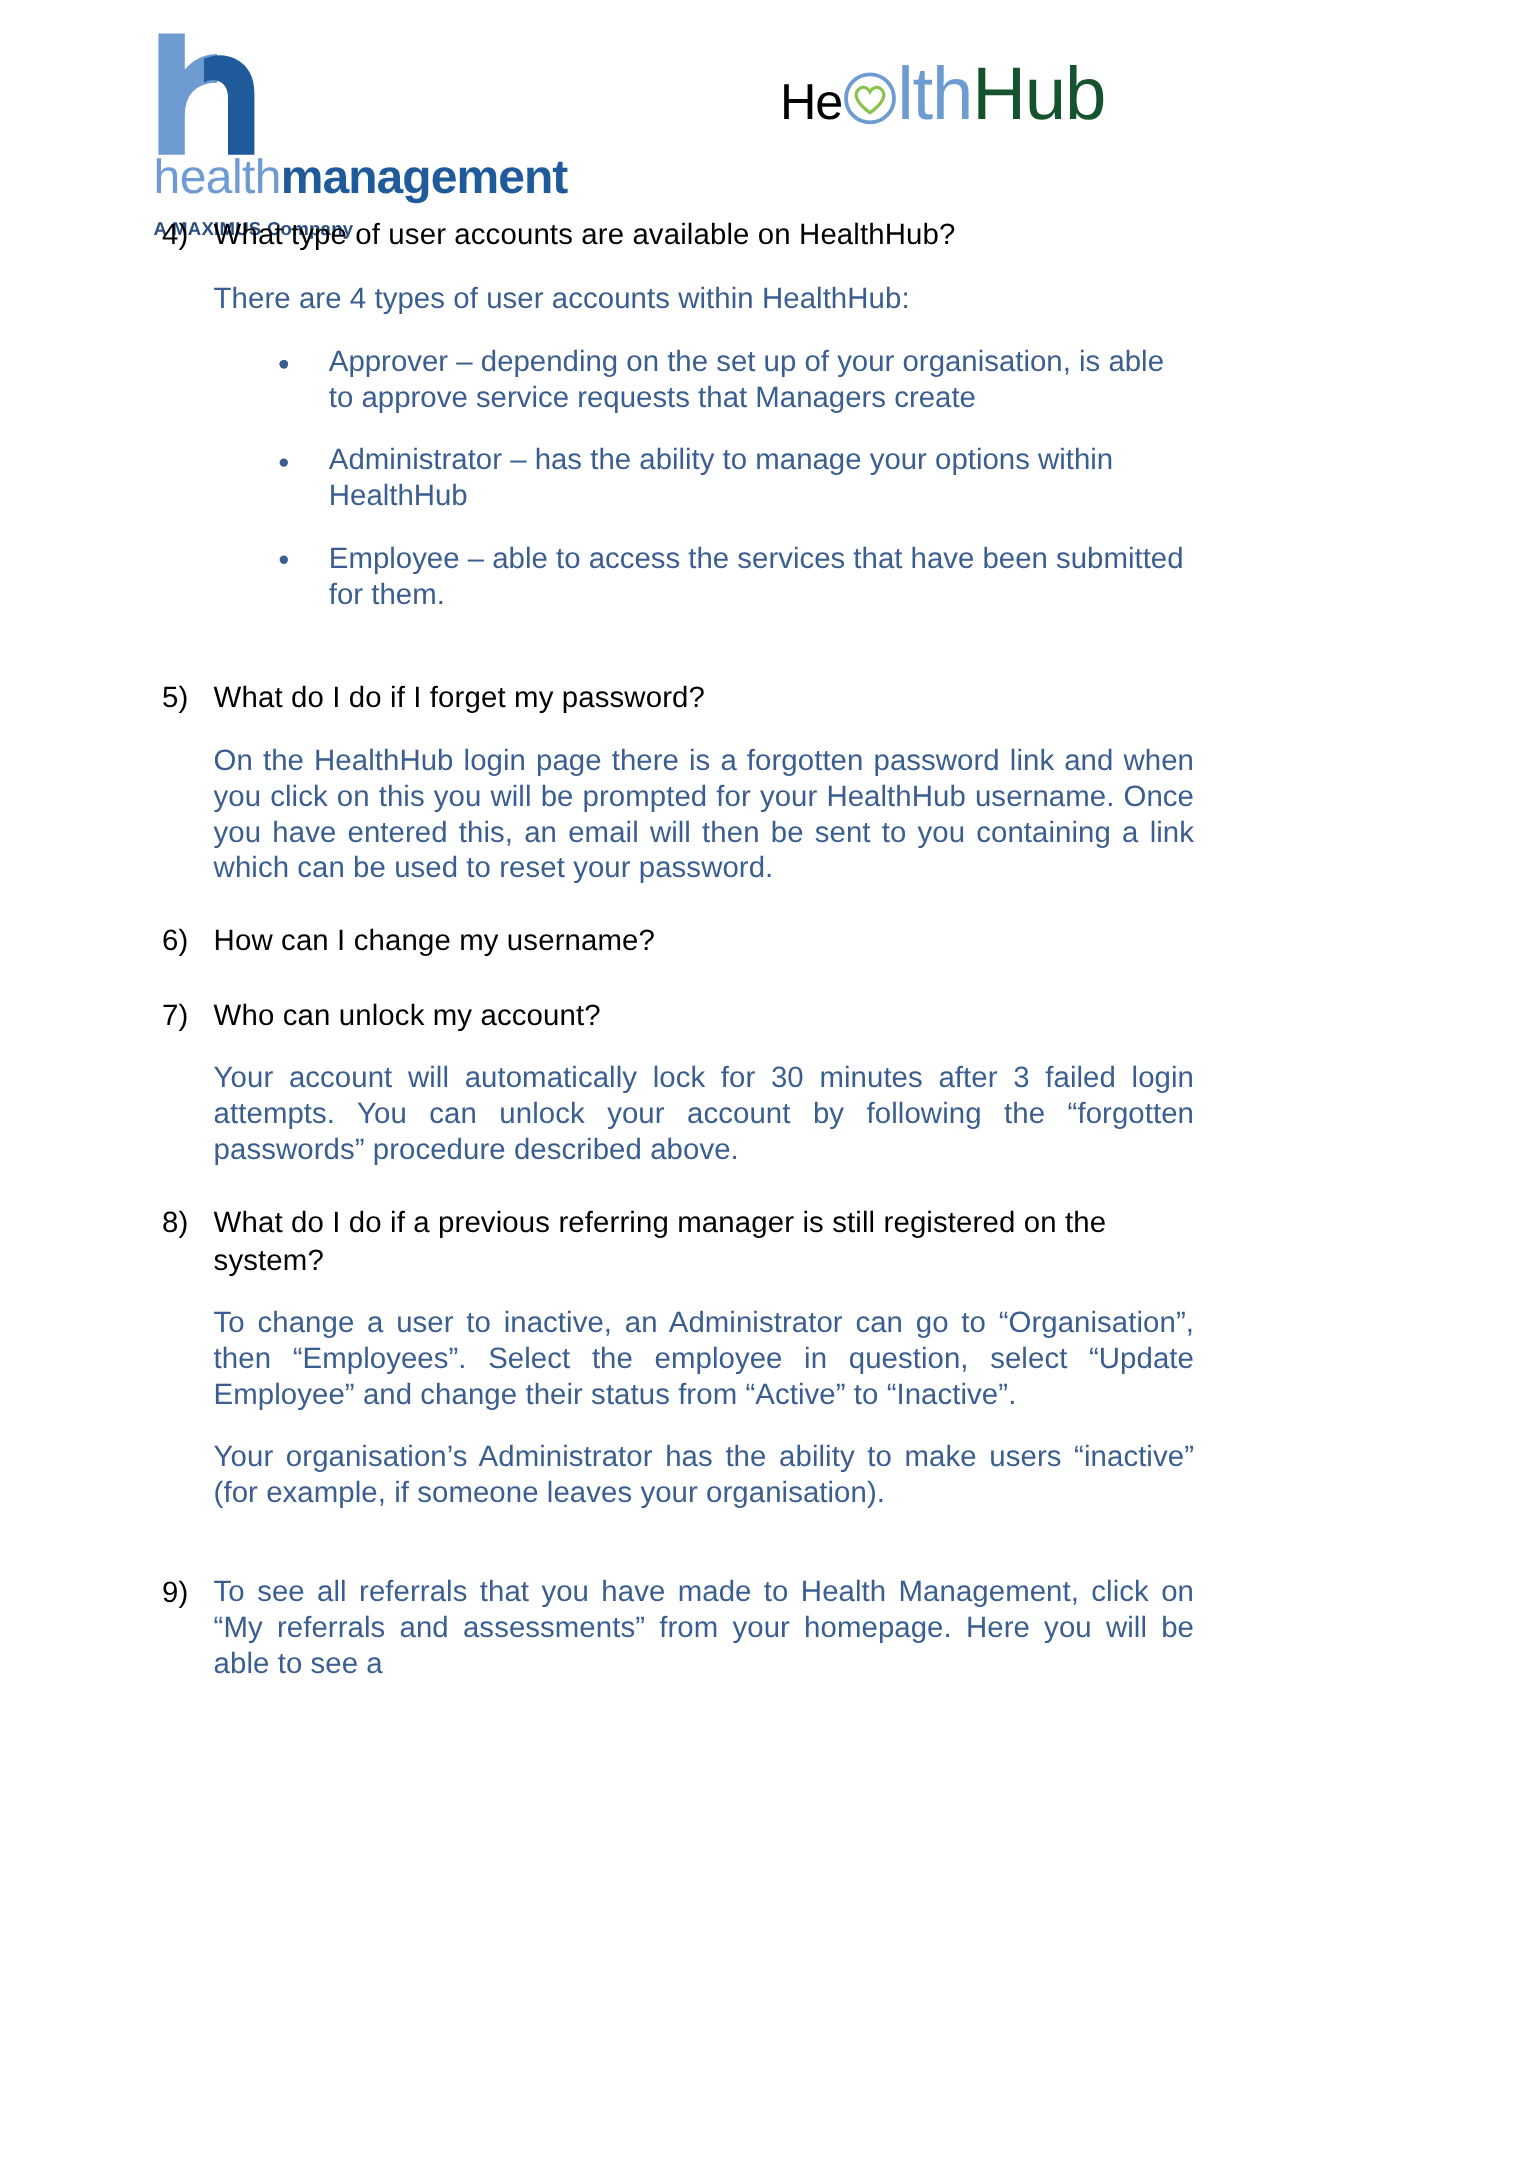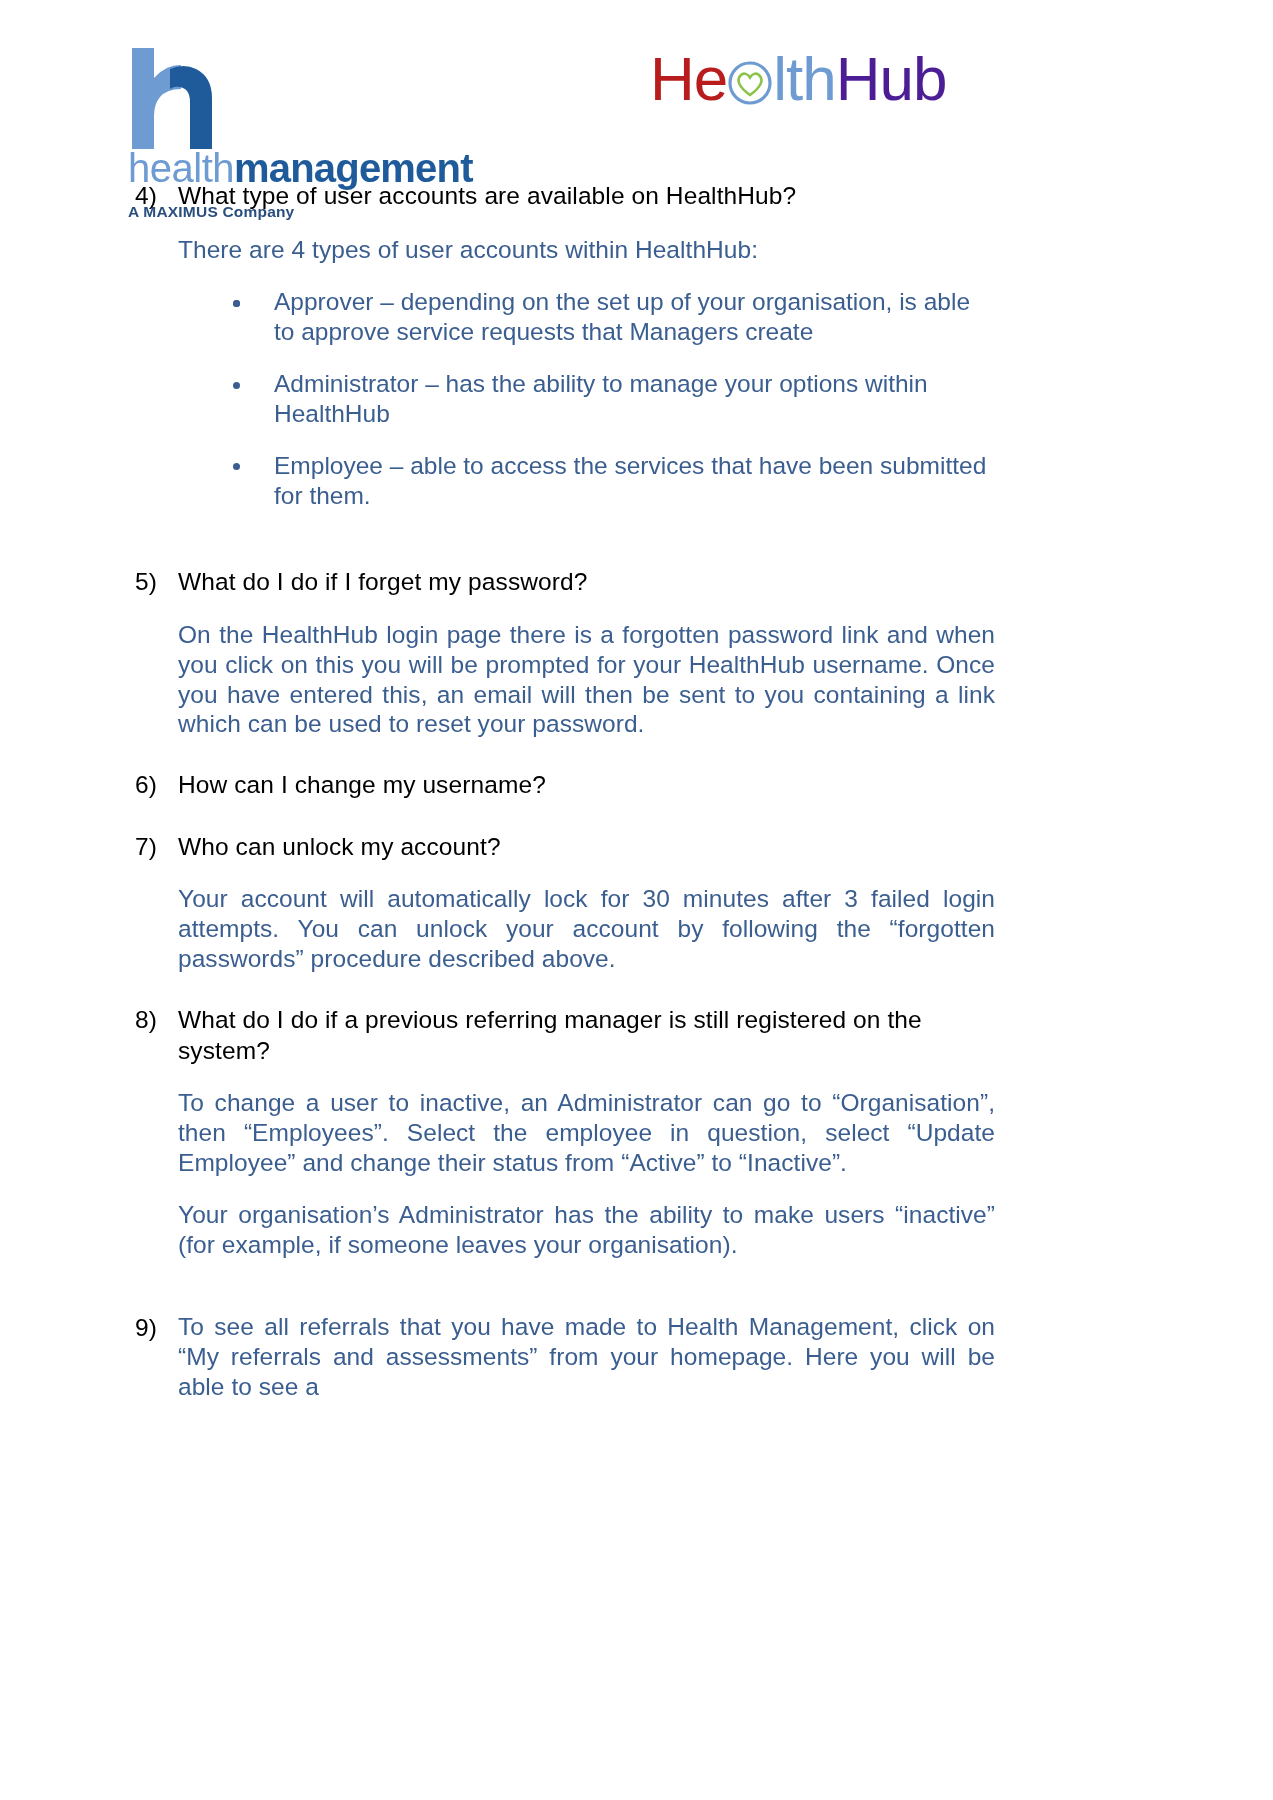--- a/index.html
+++ b/index.html
@@ -21,21 +21,21 @@
   }
 
   
   .header {
     position: relative;
     height: 150px;
   }
   .logo-hm {
     position: absolute;
     left: 128px;
-    top: 46px;
+    top: 26px;
     width: 300px;
   }
   .logo-hm svg { display: block; }
 
   .logo-hh {
     position: absolute;
     left: 650px;
     top: 48px;
     width: 340px;
   }
@@ -130,26 +130,26 @@
         <text x="2" y="140" font-family="'Liberation Sans', sans-serif" font-size="0">.</text>
       </svg>
       <div style="position:relative; margin-top:-12px; white-space:nowrap;">
         <span style="font-family:'Liberation Sans',sans-serif; font-size:40px; font-weight:400; color:#6E9BD1; letter-spacing:-0.5px;">health</span><span style="font-family:'Liberation Sans',sans-serif; font-size:40px; font-weight:700; color:#1F5B9B; letter-spacing:-0.8px;">management</span>
         <div style="font-family:'Liberation Sans',sans-serif; font-size:15.5px; font-weight:700; color:#2A4E7E; letter-spacing:0.2px; margin-top:12px;">A MAXIMUS Company</div>
       </div>
     </div>
 
     <div class="logo-hh">
       <div style="position:relative; white-space:nowrap; line-height:1;">
-        <span style="font-family:'Liberation Sans',sans-serif; font-size:62px; font-weight:400; color:#b91c1c; letter-spacing:-1px;">He</span><span style="display:inline-block; width:46px; height:46px; position:relative; vertical-align:-6px;">
+        <span style="font-family:'Liberation Sans',sans-serif; font-size:42px; font-weight:400; color:#000000; letter-spacing:-1px;">He</span><span style="display:inline-block; width:46px; height:46px; position:relative; vertical-align:-6px;">
           <svg width="46" height="46" viewBox="0 0 46 46" xmlns="http://www.w3.org/2000/svg">
             <circle cx="23" cy="23" r="20" fill="none" stroke="#6E9BD1" stroke-width="3.2"></circle>
             <path d="M23 35 C 12 27, 9 20, 13.5 15.5 C 17 12, 21 14, 23 17.5 C 25 14, 29 12, 32.5 15.5 C 37 20, 34 27, 23 35 Z" fill="none" stroke="#8BC34A" stroke-width="2.6"></path>
           </svg>
-        </span><span style="font-family:'Liberation Sans',sans-serif; font-size:62px; font-weight:400; color:#6E9BD1; letter-spacing:-1px;">lth</span><span style="font-family:'Liberation Sans',sans-serif; font-size:62px; font-weight:400; color:#4c1d95; letter-spacing:-1px;">Hub</span>
+        </span><span style="font-family:'Liberation Sans',sans-serif; font-size:62px; font-weight:400; color:#6E9BD1; letter-spacing:-1px;">lth</span><span style="font-family:'Liberation Sans',sans-serif; font-size:62px; font-weight:400; color:#14532d; letter-spacing:-1px;">Hub</span>
       </div>
     </div>
   </div>
 
   <div class="content">
     <div id="faq-list">
         <div class="qa-block">
           <div class="question"><span class="qnum">4)</span><span class="qtext">What type of user accounts are available on HealthHub?</span></div>
           <p class="answer lead" style="text-align: left;">There are 4 types of user accounts within HealthHub:</p>
           <ul class="bullets">

